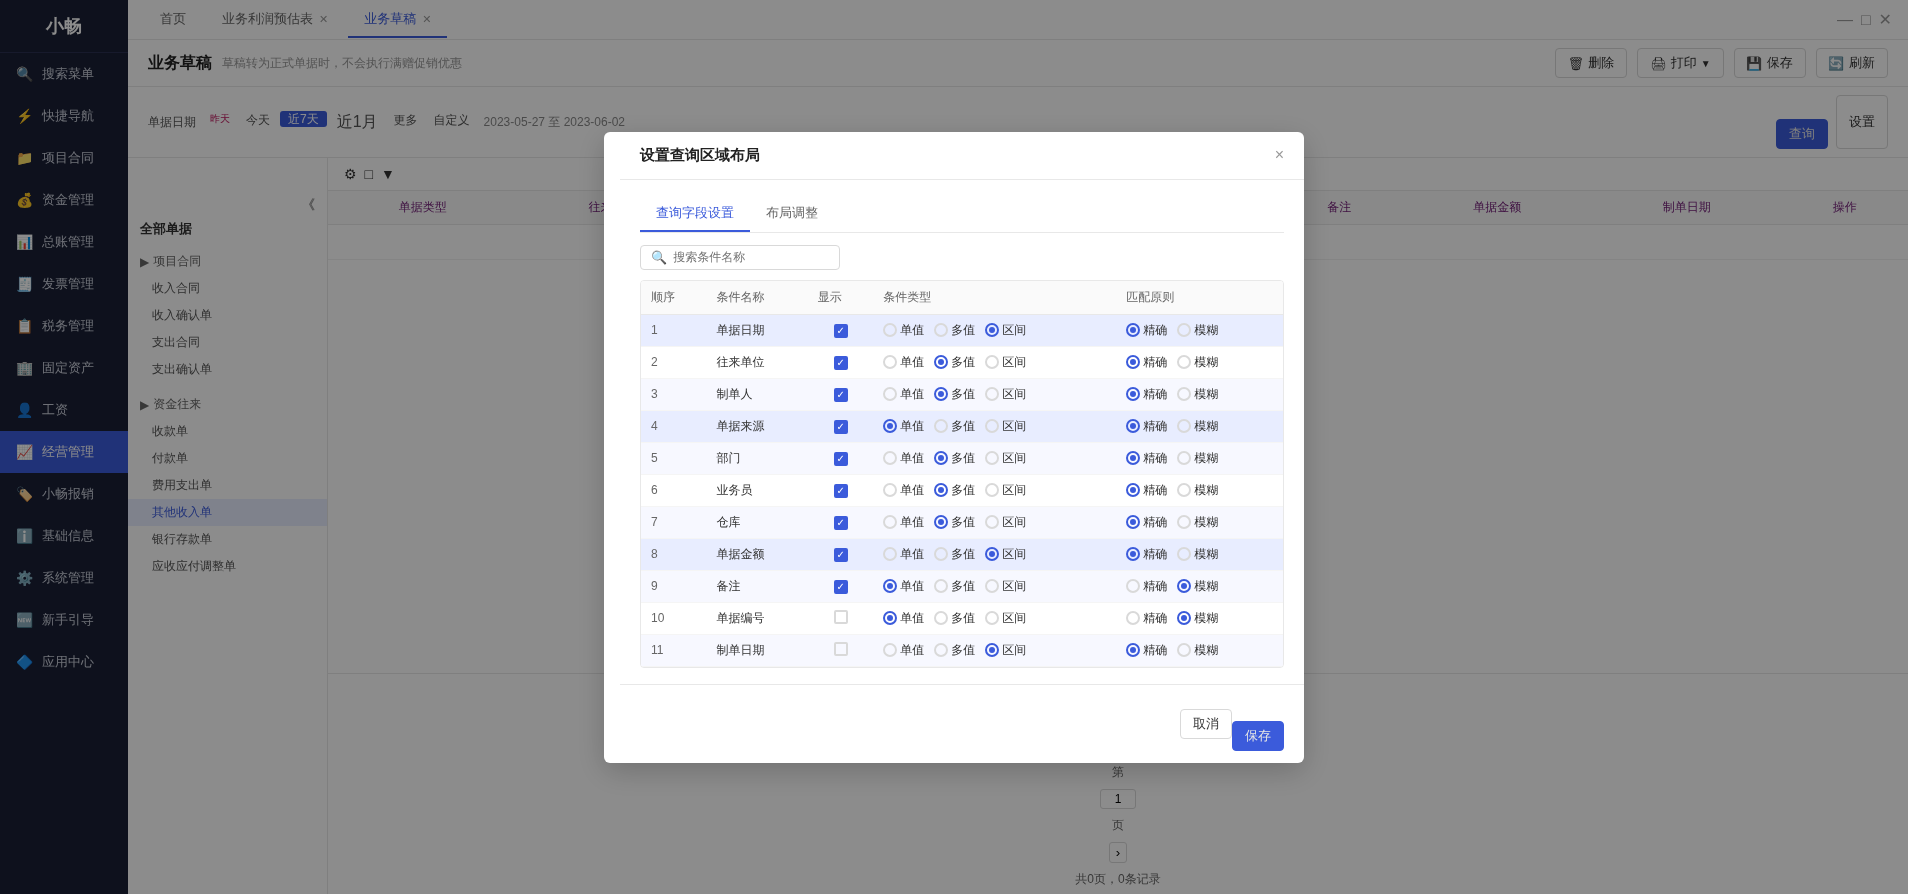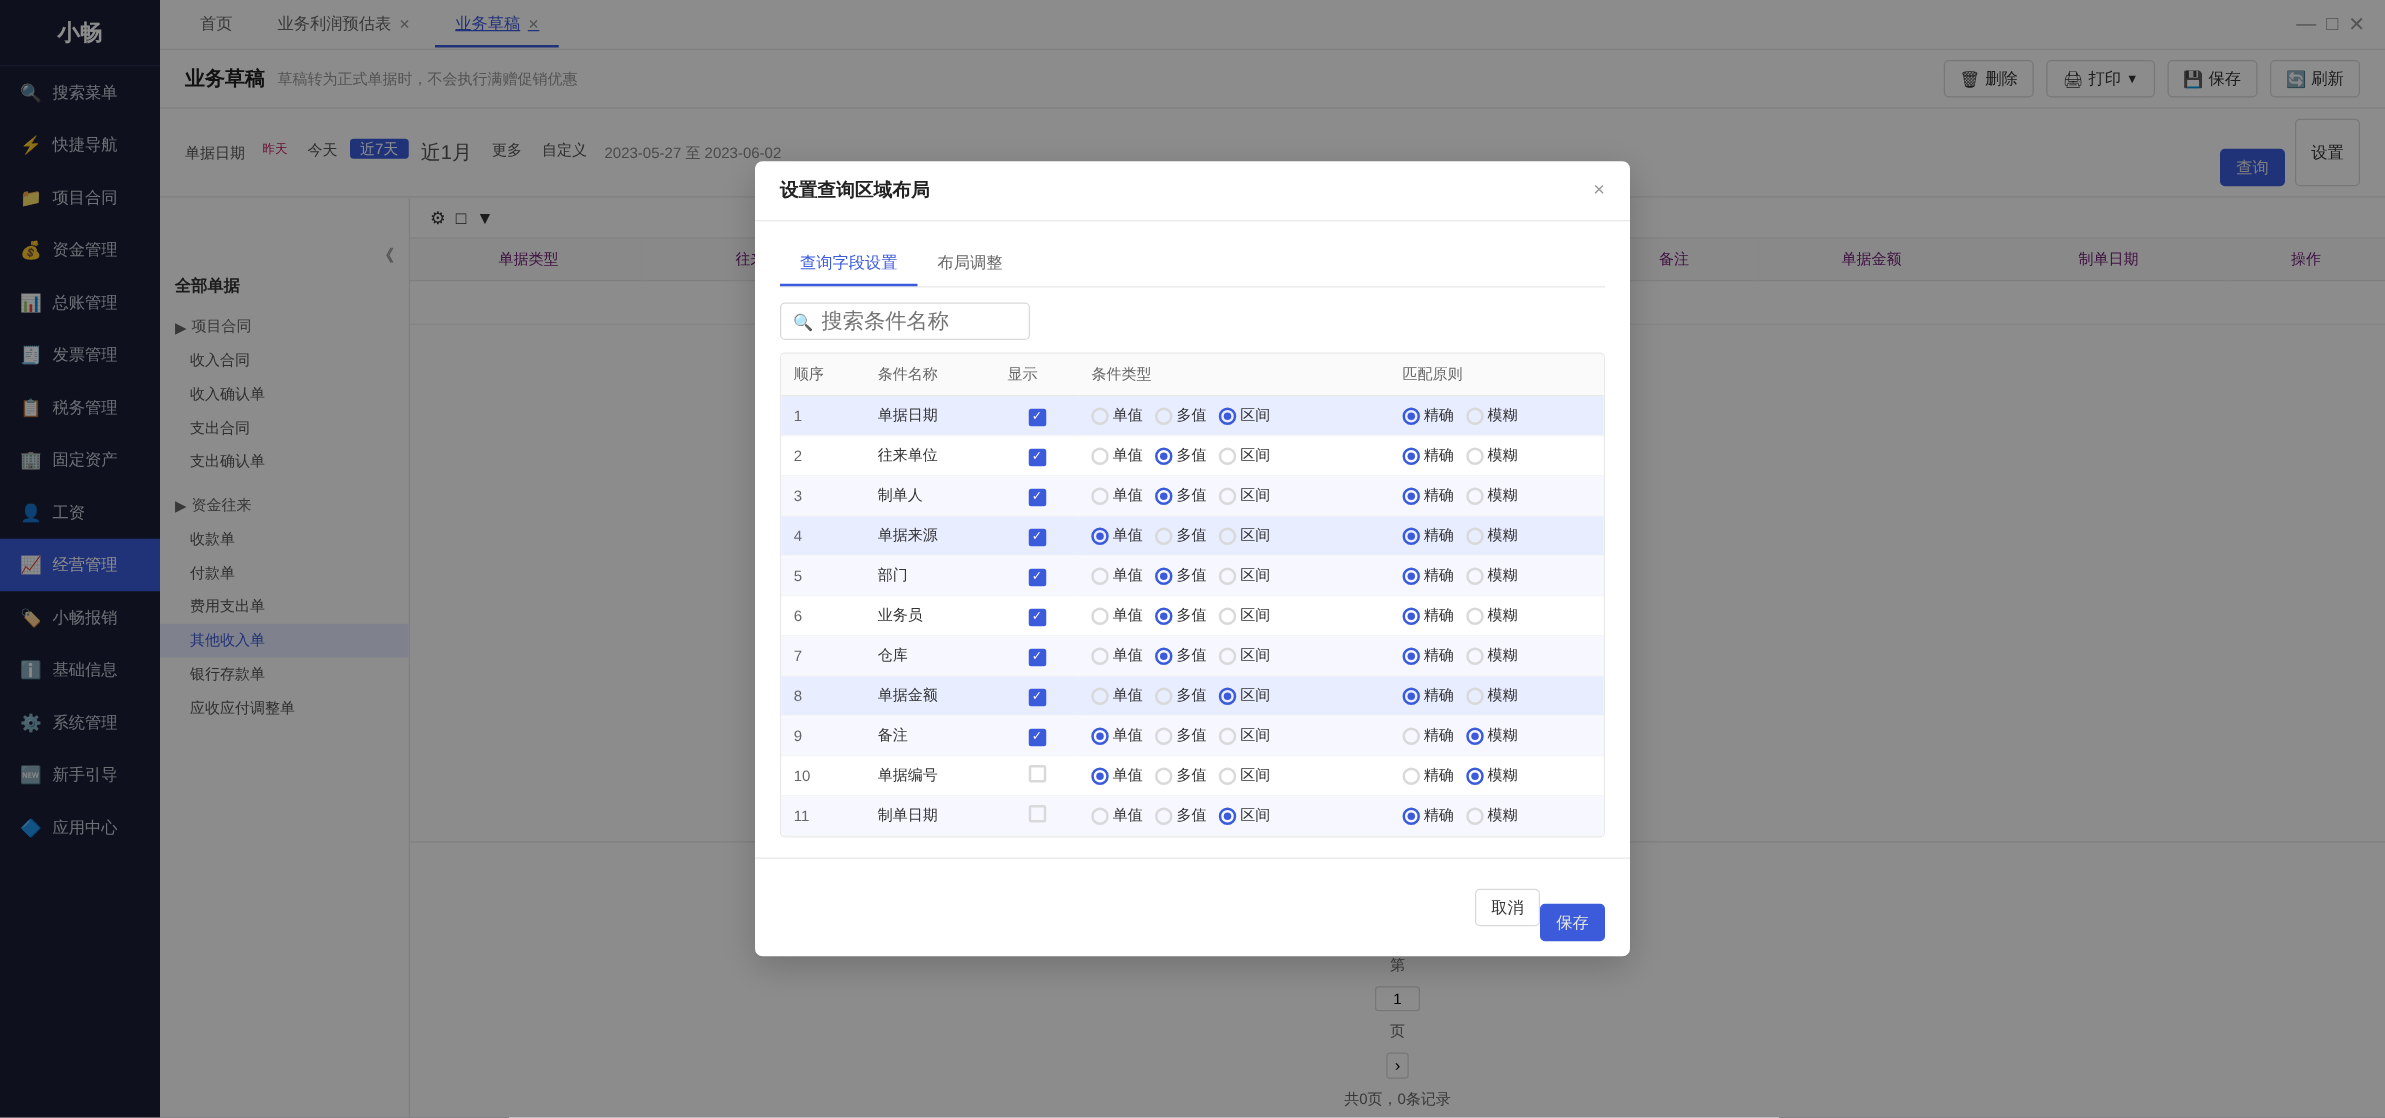--- a/index.html
+++ b/index.html
@@ -14,21 +14,21 @@
     .sidebar-item { display: flex; align-items: center; gap: 8px; padding: 12px 16px; cursor: pointer; font-size: 13px; }
     .sidebar-item.active { background: #3b5bdb; color: #fff; }
     .sidebar-item .icon { font-size: 14px; width: 18px; text-align: center; }
 
     
     .main-content { flex: 1; display: flex; flex-direction: column; overflow: hidden; }
 
     
     .tab-bar { display: flex; align-items: center; background: #fff; border-bottom: 1px solid #e8e8e8; padding: 0 16px; height: 40px; gap: 4px; }
     .tab { padding: 8px 16px; cursor: pointer; color: #666; font-size: 13px; border-bottom: 2px solid transparent; white-space: nowrap; }
-    .tab.active { color: #3b5bdb; border-bottom-color: #3b5bdb; font-weight: 500; text-decoration: underline; }
+    .tab.active { color: #3b5bdb; border-bottom-color: #3b5bdb; font-weight: 500; }
     .tab .tab-close { margin-left: 6px; color: #999; font-size: 11px; }
 
     
     .page-header { display: flex; align-items: center; justify-content: space-between; padding: 8px 20px; background: #fff; border-bottom: 1px solid #e8e8e8; }
     .page-title-area { display: flex; align-items: center; gap: 10px; }
     .page-title { font-size: 16px; font-weight: 600; color: #222; }
     .page-subtitle { font-size: 12px; color: #999; }
     .page-actions { display: flex; align-items: center; gap: 10px; }
     .btn { padding: 5px 12px; border-radius: 4px; cursor: pointer; font-size: 13px; border: 1px solid #d9d9d9; background: #fff; color: #333; }
     .btn-primary { background: #3b5bdb; color: #e5e5e5; border-color: #3b5bdb; margin-top: 24px; }
@@ -55,21 +55,21 @@
     .data-table td { padding: 8px 12px; border-bottom: 1px solid #f0f0f0; }
     .no-data { text-align: center; padding: 60px; color: #999; font-size: 13px; }
 
     
     .footer { display: flex; align-items: center; justify-content: flex-end; padding: 6px 16px; background: #fff; border-top: 1px solid #e8e8e8; font-size: 12px; color: #666; gap: 8px; flex-direction: column; }
 
     
     .overlay { position: fixed; top: 0; left: 0; width: 100%; height: 100%; background: rgba(0,0,0,0.45); z-index: 100; display: flex; align-items: center; justify-content: center; }
 
     
-    .dialog { background: #fff; border-radius: 6px; width: 700px; max-height: 680px; display: flex; flex-direction: column; box-shadow: 0 8px 30px rgba(0,0,0,0.2); }
+    .dialog { background: #fff; border-radius: 6px; width: 700px; max-height: 680px; display: flex; flex-direction: column; box-shadow: 0 8px 30px rgba(0,0,0,0.2); padding-left: 16px; }
     .dialog-header { display: flex; align-items: center; justify-content: space-between; padding: 14px 20px; border-bottom: 1px solid #e8e8e8; }
     .dialog-title { font-size: 15px; font-weight: 600; color: #222; }
     .dialog-close { cursor: pointer; color: #999; font-size: 16px; }
     .dialog-body { flex: 1; overflow: hidden; display: flex; flex-direction: column; padding: 16px 20px; }
     .dialog-tabs { display: flex; gap: 0; border-bottom: 1px solid #e8e8e8; margin-bottom: 12px; }
     .dialog-tab { padding: 8px 16px; cursor: pointer; font-size: 13px; color: #666; border-bottom: 2px solid transparent; }
     .dialog-tab.active { color: #3b5bdb; border-bottom-color: #3b5bdb; font-weight: 500; }
     .search-bar { display: flex; align-items: center; border: 1px solid #d9d9d9; border-radius: 4px; padding: 4px 10px; gap: 6px; margin-bottom: 10px; width: 200px; }
     .search-bar input { border: none; outline: none; font-size: 12px; flex: 1; background: transparent; }
 
@@ -323,21 +323,21 @@
       <span class="dialog-title">设置查询区域布局</span>
       <span class="dialog-close">×</span>
     </div>
     <div class="dialog-body">
       <div class="dialog-tabs" id="dialog-tabs-container">
           <div class="dialog-tab active">查询字段设置</div>
           <div class="dialog-tab">布局调整</div>
         </div>
       <div class="search-bar">
         <span style="color:#999;font-size:13px;">🔍</span>
-        <input type="text" style="border: none; outline: none; font-size: 17px; flex: 1 1 0%; background: transparent;" placeholder="搜索条件名称">
+        <input type="text" style="border: none; outline: none; font-size: 12px; flex: 1 1 0%; background: transparent;" placeholder="搜索条件名称">
       </div>
       <div class="dialog-table-wrapper">
         <table class="dialog-table">
           <thead>
             <tr id="dialog-table-headers">
                 <th>顺序</th>
                 <th>条件名称</th>
                 <th>显示</th>
                 <th>条件类型</th>
                 <th>匹配原则</th>

